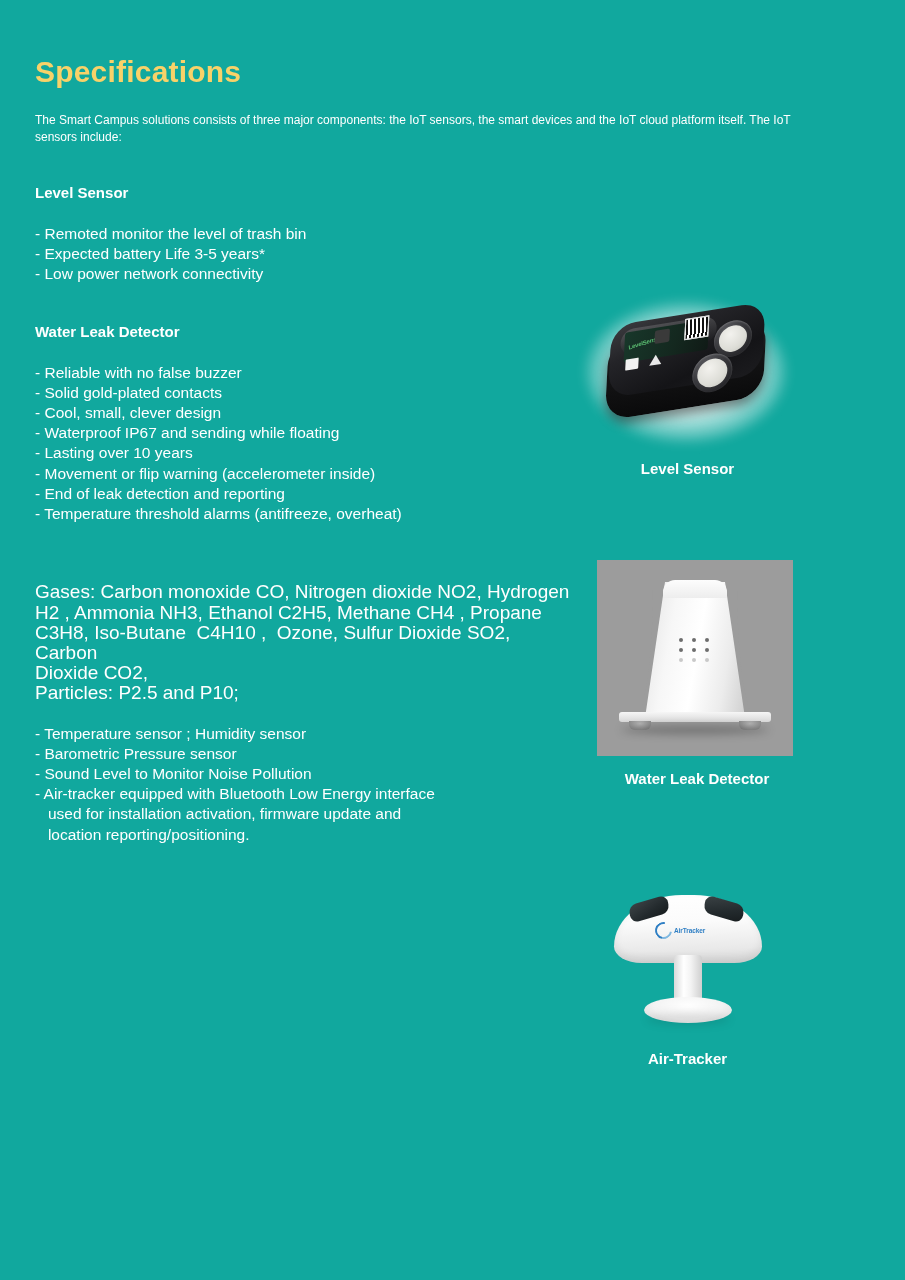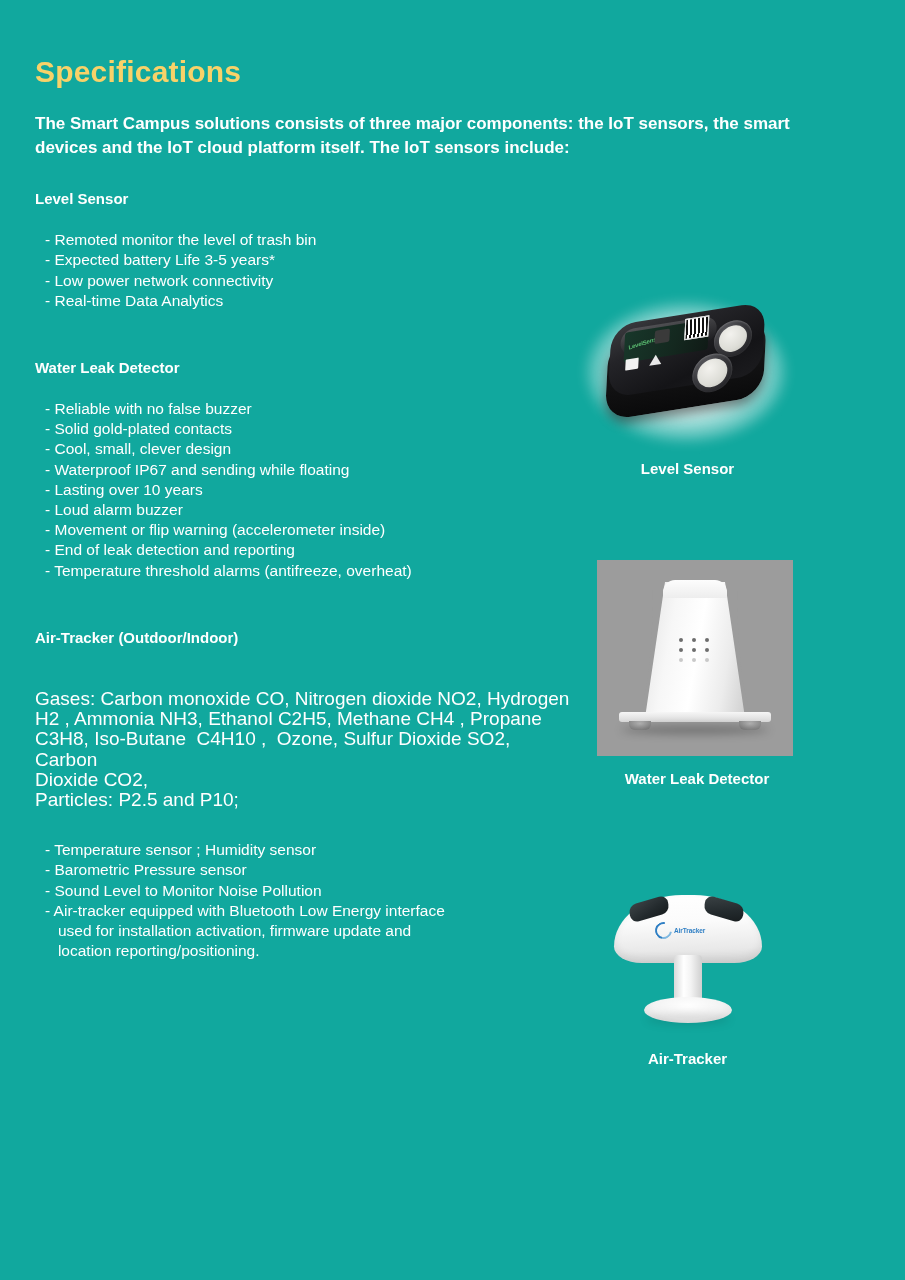--- a/index.html
+++ b/index.html
@@ -33,41 +33,41 @@
   .page-title {
     font-size: 30px;
     font-weight: bold;
     color: #f8d269;
     letter-spacing: 0.2px;
     margin: 0 0 24px 0;
     line-height: 1.1;
   }
 
   .intro {
-    font-size: 17px;
+    font-size: 12px;
     color: #ffffff;
     line-height: 1.42;
     width: 795px;
-    margin: 0 0 30px 0;
-    font-weight: 700;
+    margin: 0 0 38px 0;
+    font-weight: 400;
   }
 
   .section { margin-bottom: 0; }
 
   .section-heading {
     font-size: 15px;
     font-weight: bold;
     color: #ffffff;
     margin: 0 0 22px 0;
     line-height: 1.2;
   }
 
   .bullet-list {
     list-style: none;
-    margin: 10px;
+    margin: 0;
     padding: 0;
   }
   .bullet-list li {
     font-size: 15.5px;
     color: #ffffff;
     line-height: 20.2px;
     white-space: pre-wrap;
   }
 
   .gap-lg { height: 38px; }
@@ -372,45 +372,42 @@
     <h1 class="page-title">Specifications</h1>
 
     <p class="intro">The Smart Campus  solutions consists of three major components: the IoT sensors, the smart devices and the IoT cloud platform itself. The IoT sensors include:</p>
 
     <div class="section">
       <h2 class="section-heading">Level Sensor</h2>
       <ul class="bullet-list">
         <li>- Remoted monitor the level of trash bin</li>
         <li>- Expected battery Life 3-5 years*</li>
         <li>- Low power network connectivity</li>
-        <li>- Real-time Data Analytics</li>
       </ul>
     </div>
 
     <div class="gap-lg"></div>
 
     <div class="section">
       <h2 class="section-heading">Water Leak Detector</h2>
       <ul class="bullet-list">
         <li>- Reliable with no false buzzer</li>
         <li>- Solid gold-plated contacts</li>
         <li>- Cool, small, clever design</li>
         <li>- Waterproof IP67 and sending while floating</li>
         <li>- Lasting over 10 years</li>
-        <li>- Loud alarm buzzer</li>
         <li>- Movement or flip warning (accelerometer inside)</li>
         <li>- End of leak detection and reporting</li>
         <li>- Temperature threshold alarms (antifreeze, overheat)</li>
       </ul>
     </div>
 
     <div class="gap-lg"></div>
 
     <div class="section">
-      <h2 class="section-heading">Air-Tracker (Outdoor/Indoor)</h2>
       <ul class="bullet-list">
       </ul>
 
       <div class="gap-sm"></div>
 
       <p class="para-block">Gases: Carbon monoxide CO, Nitrogen dioxide NO2, Hydrogen
 H2 , Ammonia NH3, Ethanol C2H5, Methane CH4 , Propane
 C3H8, Iso-Butane  C4H10 ,  Ozone, Sulfur Dioxide SO2,  Carbon
 Dioxide CO2,
 Particles: P2.5 and P10;</p>

